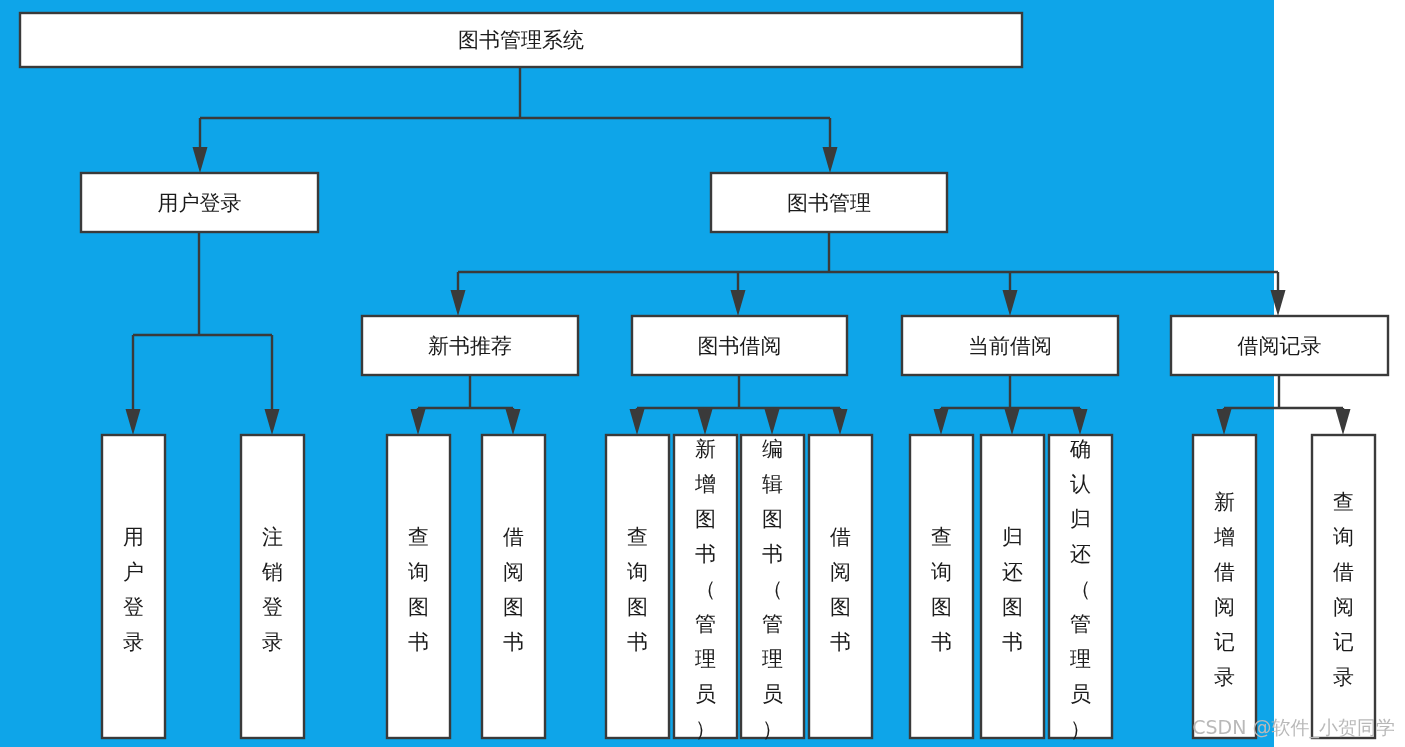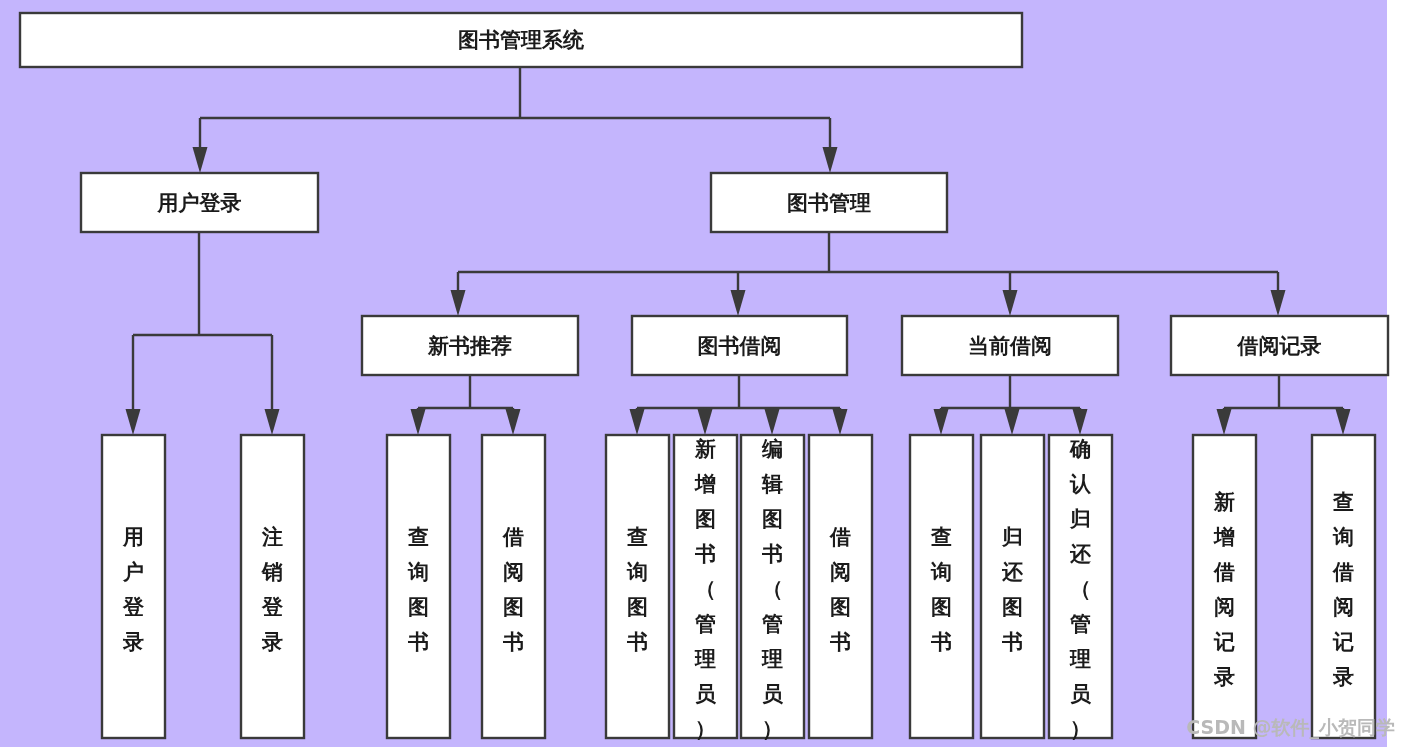--- a/index.html
+++ b/index.html
@@ -9,24 +9,23 @@
     background: #ffffff;
   }
   body {
     width: 1405px;
     height: 747px;
     font-family: "DejaVu Sans", "Liberation Sans", sans-serif;
     overflow: hidden;
   }
   #diagram-root {
     position: relative;
-    width: 1387px;
+    width: 1274px;
     height: 747px;
-    background: #c4b5fd;
-    font-weight: bold;
+    background: #0ea5e9;
   }
   svg.diagram-canvas {
     position: absolute;
     left: 0;
     top: 0;
     width: 1405px;
     height: 747px;
     display: block;
   }
   .node-box {

